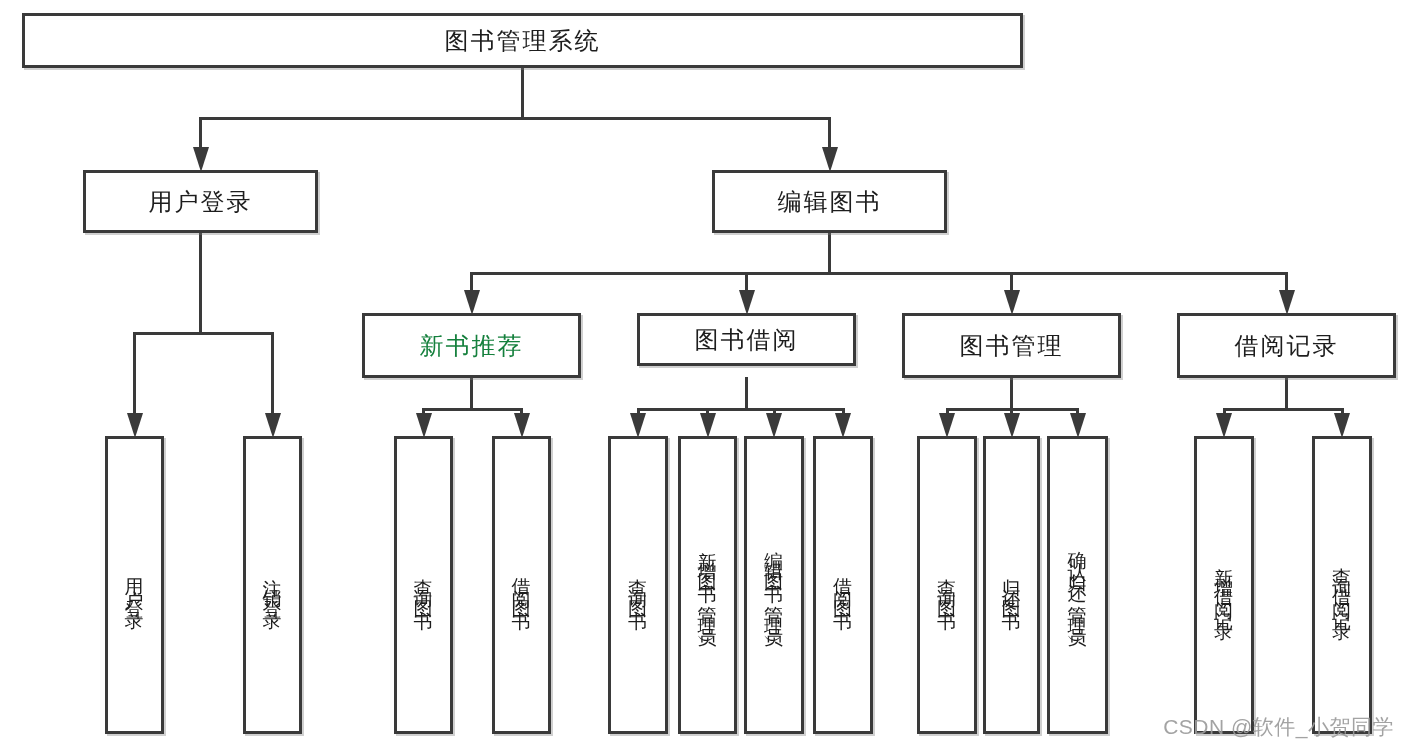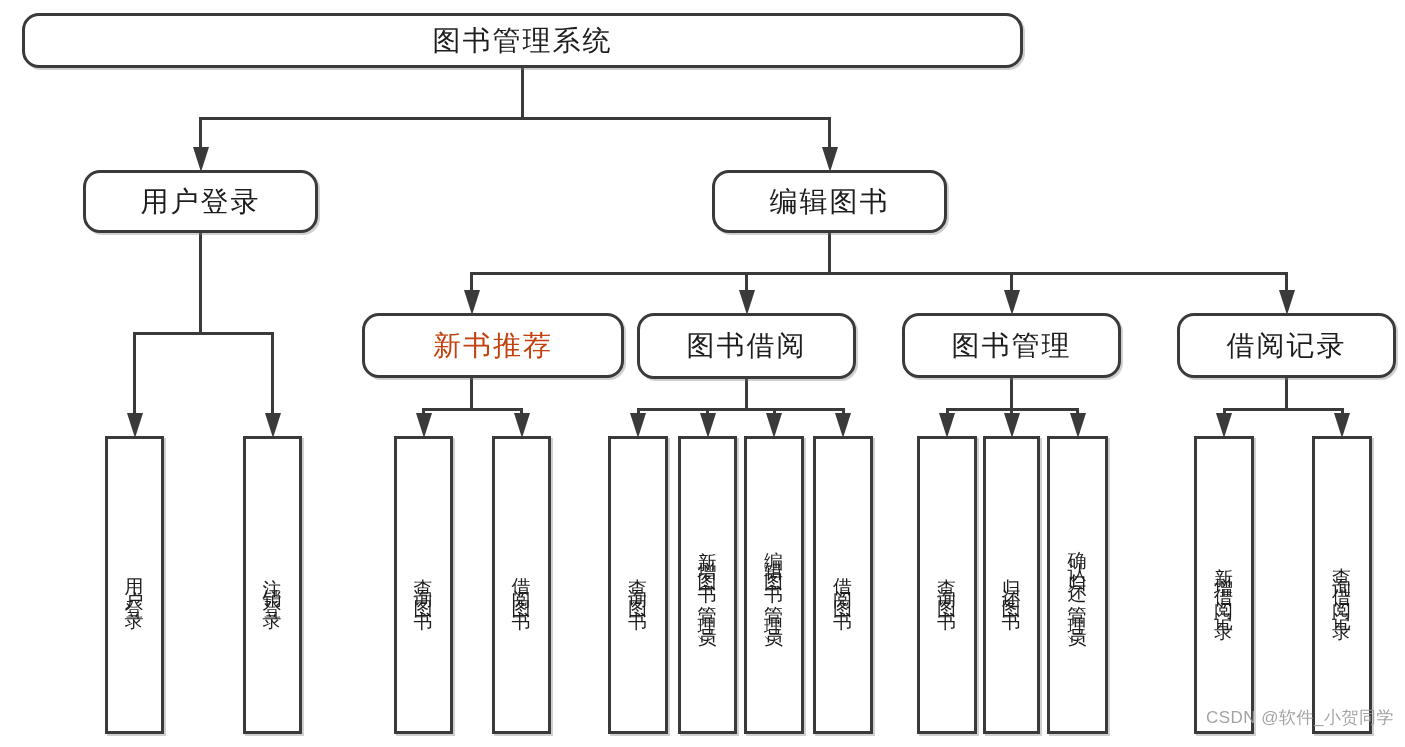--- a/index.html
+++ b/index.html
@@ -21,24 +21,23 @@
     background: #ffffff;
     border: 3px solid #3a3a3a;
     box-shadow: 2px 2px 0 rgba(120,120,120,0.35);
     display: flex;
     align-items: center;
     justify-content: center;
     color: #1d1d1d;
     z-index: 2;
   }
   .node.h {
-    font-size: 28px;
+    font-size: 24px;
     letter-spacing: 2px;
     white-space: nowrap;
-    border-radius: 17px;
   }
   .node.v {
     writing-mode: vertical-rl;
     text-orientation: mixed;
     font-size: 19px;
     letter-spacing: 11px;
     line-height: 1;
   }
   .line {
     position: absolute;
@@ -50,22 +49,22 @@
     width: 0;
     height: 0;
     border-left: 8px solid transparent;
     border-right: 8px solid transparent;
     border-top: 25px solid #3a3a3a;
     z-index: 1;
   }
   #watermark {
     position: absolute;
     right: 11px;
-    bottom: 18px;
-    font-size: 17px;
+    bottom: 6px;
+    font-size: 21px;
     letter-spacing: 0.5px;
     color: rgba(155,155,155,0.92);
     z-index: 5;
     white-space: nowrap;
   }
 </style>
 </head>
 <body>
 
 <div id="canvas">
@@ -122,22 +121,22 @@
       <div class="arrowhead" style="left: 1216px; top: 413px; border-top-color: rgb(58, 58, 58);"></div>
       <div class="line" style="left: 1340.5px; top: 409px; width: 3px; height: 6px; background: rgb(58, 58, 58);"></div>
       <div class="arrowhead" style="left: 1334px; top: 413px; border-top-color: rgb(58, 58, 58);"></div>
     </div>
   <div id="nodes-layer">
       <div class="node h" style="left: 22px; top: 13px; width: 1001px; height: 55px; border-color: rgb(58, 58, 58); color: rgb(29, 29, 29);">图书管理系统</div>
       <div class="node h" style="left: 83px; top: 170px; width: 235px; height: 63px; border-color: rgb(58, 58, 58); color: rgb(29, 29, 29);">用户登录</div>
       <div class="node h" style="left: 712px; top: 170px; width: 235px; height: 63px; border-color: rgb(58, 58, 58); color: rgb(29, 29, 29);">编辑图书</div>
       <div class="node v" style="left: 105px; top: 436px; width: 59px; height: 298px; border-color: rgb(58, 58, 58); color: rgb(29, 29, 29);">用户登录</div>
       <div class="node v" style="left: 243px; top: 436px; width: 59px; height: 298px; border-color: rgb(58, 58, 58); color: rgb(29, 29, 29);">注销登录</div>
-      <div class="node h" style="left: 362px; top: 313px; width: 262px; height: 65px; border-color: rgb(58, 58, 58); color: #c2410c;">新书推荐</div>
-      <div class="node h" style="left: 637px; top: 313px; width: 219px; height: 66px; border-color: rgb(58, 58, 58); color: rgb(29, 29, 29);">图书借阅</div>
+      <div class="node h" style="left: 362px; top: 313px; width: 219px; height: 65px; border-color: rgb(58, 58, 58); color: #15803d;">新书推荐</div>
+      <div class="node h" style="left: 637px; top: 313px; width: 219px; height: 53px; border-color: rgb(58, 58, 58); color: rgb(29, 29, 29);">图书借阅</div>
       <div class="node h" style="left: 902px; top: 313px; width: 219px; height: 65px; border-color: rgb(58, 58, 58); color: rgb(29, 29, 29);">图书管理</div>
       <div class="node h" style="left: 1177px; top: 313px; width: 219px; height: 65px; border-color: rgb(58, 58, 58); color: rgb(29, 29, 29); text-align: center;">借阅记录</div>
       <div class="node v" style="left: 394px; top: 436px; width: 59px; height: 298px; border-color: rgb(58, 58, 58); color: rgb(29, 29, 29);">查询图书</div>
       <div class="node v" style="left: 492px; top: 436px; width: 59px; height: 298px; border-color: rgb(58, 58, 58); color: rgb(29, 29, 29);">借阅图书</div>
       <div class="node v" style="left: 608px; top: 436px; width: 60px; height: 298px; border-color: rgb(58, 58, 58); color: rgb(29, 29, 29);">查询图书</div>
       <div class="node v" style="left: 678px; top: 436px; width: 59px; height: 298px; border-color: rgb(58, 58, 58); color: rgb(29, 29, 29);">新增图书（管理员）</div>
       <div class="node v" style="left: 744px; top: 436px; width: 60px; height: 298px; border-color: rgb(58, 58, 58); color: rgb(29, 29, 29);">编辑图书（管理员）</div>
       <div class="node v" style="left: 813px; top: 436px; width: 60px; height: 298px; border-color: rgb(58, 58, 58); color: rgb(29, 29, 29);">借阅图书</div>
       <div class="node v" style="left: 917px; top: 436px; width: 60px; height: 298px; border-color: rgb(58, 58, 58); color: rgb(29, 29, 29);">查询图书</div>
       <div class="node v" style="left: 983px; top: 436px; width: 57px; height: 298px; border-color: rgb(58, 58, 58); color: rgb(29, 29, 29);">归还图书</div>

